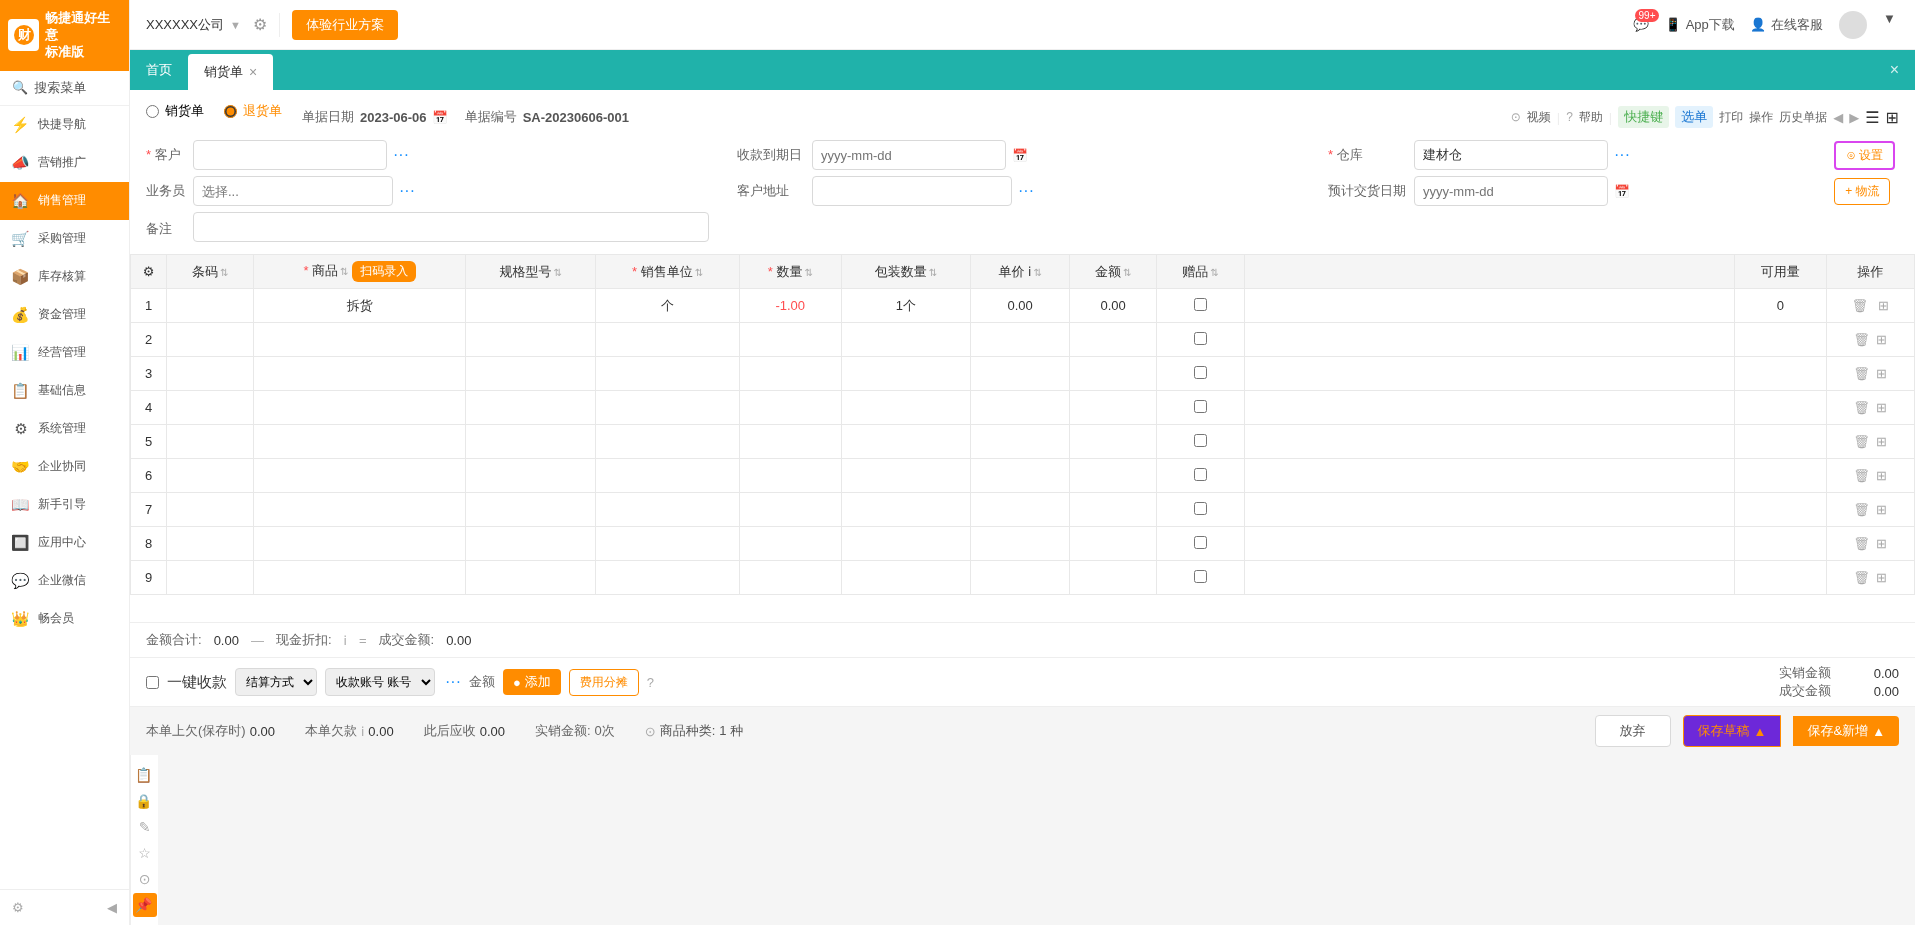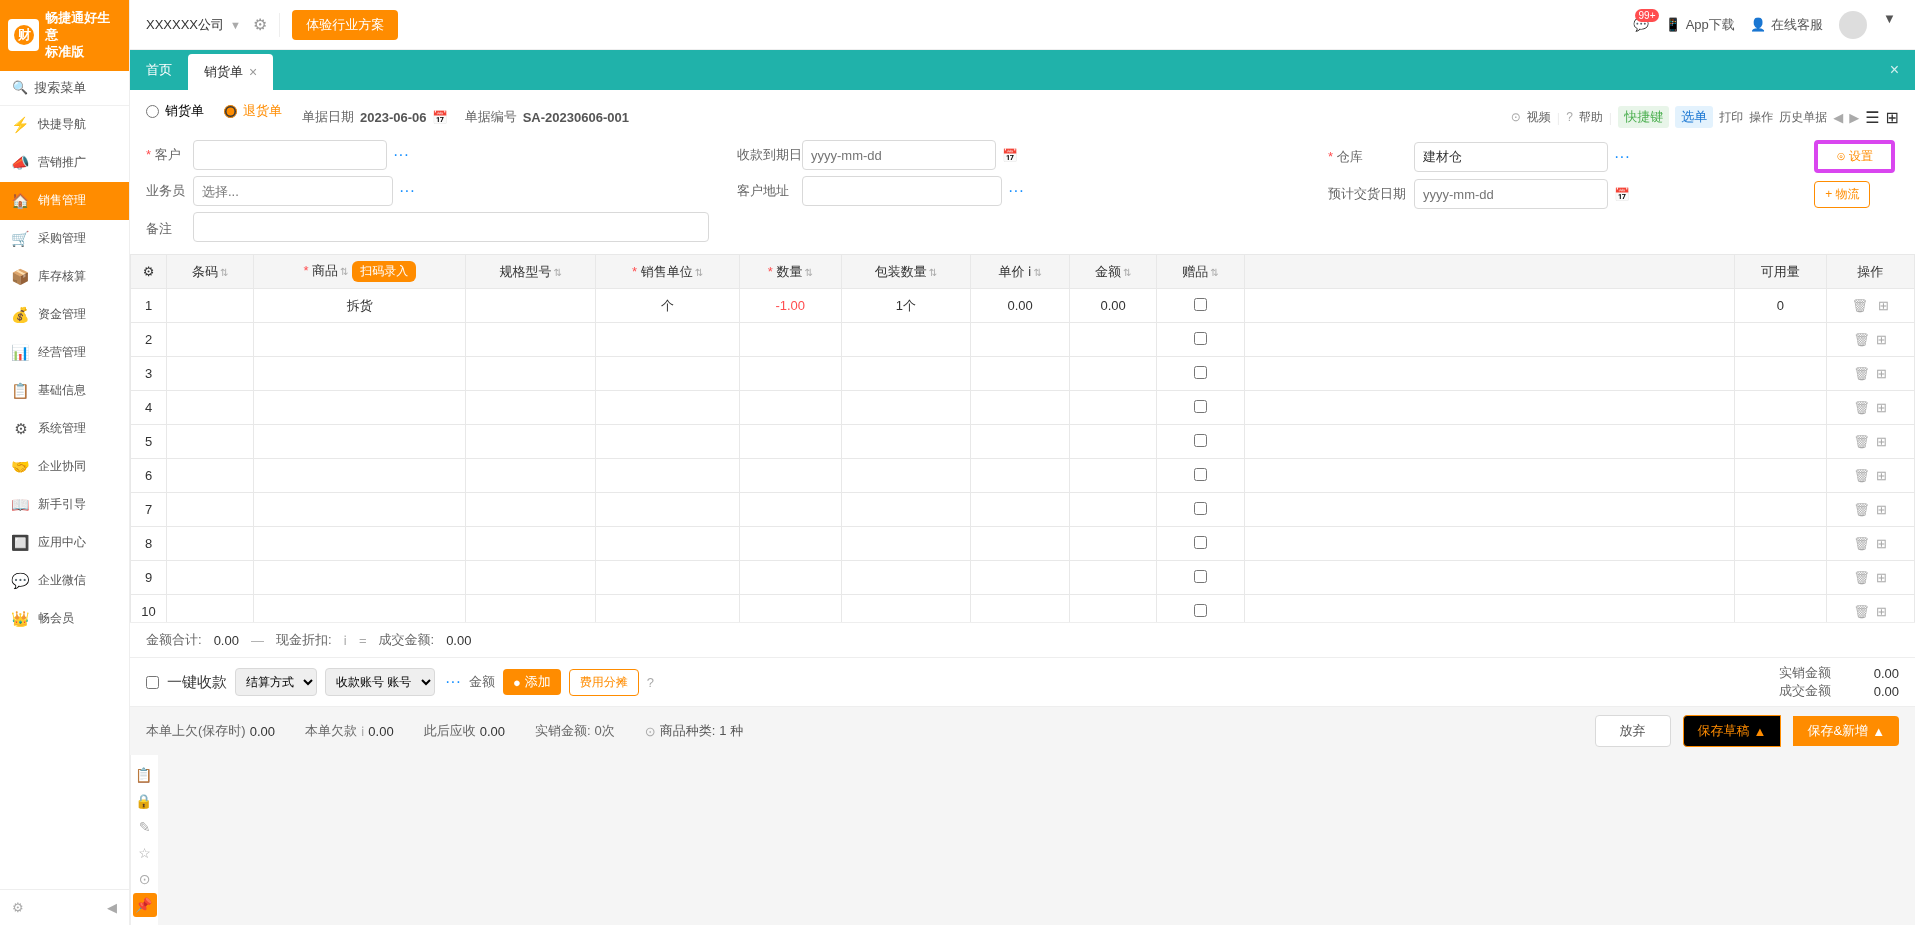--- a/index.html
+++ b/index.html
@@ -87,30 +87,30 @@
 
     
     .bottom-actions { background: #f5f5f5; padding: 8px 16px; display: flex; align-items: center; gap: 12px; border-top: 1px solid #eee; flex-shrink: 0; }
     .action-info { display: flex; align-items: center; gap: 30px; flex: 1; font-size: 12px; color: #555; }
     .action-info-item { display: flex; align-items: center; gap: 4px; }
     .info-label { color: #666; }
     .info-value { color: #333; }
     .print-info { color: #666; font-size: 12px; }
     .product-count { display: flex; align-items: center; gap: 4px; font-size: 12px; color: #555; }
     .btn-abandon { background: white; border: 1px solid #d9d9d9; border-radius: 4px; padding: 6px 24px; cursor: pointer; color: #555; font-size: 13px; }
-    .btn-save-draft { background: #000000; border: 1px solid #ff8c00; color: #ff8c00; border-radius: 4px 0 0 4px; padding: 6px 14px; cursor: pointer; font-size: 13px; display: flex; align-items: center; gap: 4px; }
+    .btn-save-draft { background: #6d28d9; border: 1px solid #ff8c00; color: #ff8c00; border-radius: 4px 0 0 4px; padding: 6px 14px; cursor: pointer; font-size: 13px; display: flex; align-items: center; gap: 4px; }
     .btn-save-new { background: #ff8c00; border: none; color: white; border-radius: 0 4px 4px 0; padding: 6px 14px; cursor: pointer; font-size: 13px; display: flex; align-items: center; gap: 4px; }
     .btn-save-draft-group { display: flex; }
 
     
     .right-panel { width: 28px; background: white; display: flex; flex-direction: column; align-items: center; padding: 8px 0; gap: 2px; border-left: 1px solid #eee; flex-shrink: 0; }
     .rp-item { width: 24px; height: 24px; display: flex; align-items: center; justify-content: center; cursor: pointer; color: #aaa; font-size: 14px; border-radius: 3px; }
     .rp-item.active { background: #ff8c00; color: white; }
     .cal-icon { color: #aaa; cursor: pointer; margin-left: 2px; }
-    .setting-btn { background: white; border: 4px solid #d946ef; color: #ff8c00; border-radius: 4px; padding: 4px 18px; cursor: pointer; font-size: 12px; margin-right: 4px; }
+    .setting-btn { background: white; border: 2px solid #d946ef; color: #ff8c00; border-radius: 4px; padding: 4px 10px; cursor: pointer; font-size: 12px; margin-right: 4px; }
     .logistic-btn { background: white; border: 1px solid #ff8c00; color: #ff8c00; border-radius: 4px; padding: 4px 10px; cursor: pointer; font-size: 12px; }
     .date-info { display: flex; align-items: center; gap: 16px; font-size: 13px; }
     .date-item { display: flex; align-items: center; gap: 6px; color: #555; }
     .date-item-label { color: #666; }
     .toolbar-right { display: flex; align-items: center; gap: 6px; }
   </style>
 </head>
 <body>
 
 <div class="sidebar">
@@ -302,21 +302,21 @@
             <input class="form-input wide" value="" placeholder="选择..." style="">
             <span class="form-dots">···</span>
           </div>
           <span></span>
 
           <span class="form-label" style="vertical-align:top;padding-top:4px;">备注</span>
           <input class="form-input" style="min-width: 300px;" value="">
           <span></span>
         </div>
 
-        <div style="display:grid; grid-template-columns: auto 1fr auto; gap:6px 0; align-items:center; flex:1; padding:0 20px;">
+        <div style="display:grid; grid-template-columns: auto 1fr auto; gap:6px 10px; align-items:center; flex:1; padding:0 20px;">
           <span class="form-label">收款到期日</span>
           <div style="display:flex;align-items:center;gap:4px;">
             <input class="form-input wide" placeholder="yyyy-mm-dd" style="min-width: 160px;">
             <span class="cal-icon">📅</span>
           </div>
           <span></span>
 
           <span class="form-label">客户地址</span>
           <div style="display:flex;align-items:center;gap:4px;">
             <input class="form-input wide" style="min-width: 200px;" value="">
@@ -502,35 +502,20 @@
               <td></td>
               <td></td>
               <td></td>
               <td></td>
               <td></td>
               <td><input type="checkbox" style=""></td>
               <td></td>
               <td></td>
               <td><span style="cursor:pointer;color:#aaa;margin-right:6px;">🗑</span><span style="cursor:pointer;color:#aaa;">⊞</span></td>
             </tr>
-          <tr>
-              <td>10</td>
-              <td></td>
-              <td></td>
-              <td></td>
-              <td></td>
-              <td></td>
-              <td></td>
-              <td></td>
-              <td></td>
-              <td><input type="checkbox" style=""></td>
-              <td></td>
-              <td></td>
-              <td><span style="cursor:pointer;color:#aaa;margin-right:6px;">🗑</span><span style="cursor:pointer;color:#aaa;">⊞</span></td>
-            </tr>
 
         </tbody>
       </table>
     </div>
 
     <div class="bottom-summary">
       <div class="summary-row">
         <span class="summary-label">金额合计:</span>
         <span class="summary-value">0.00</span>
         <span class="summary-dash">—</span>

